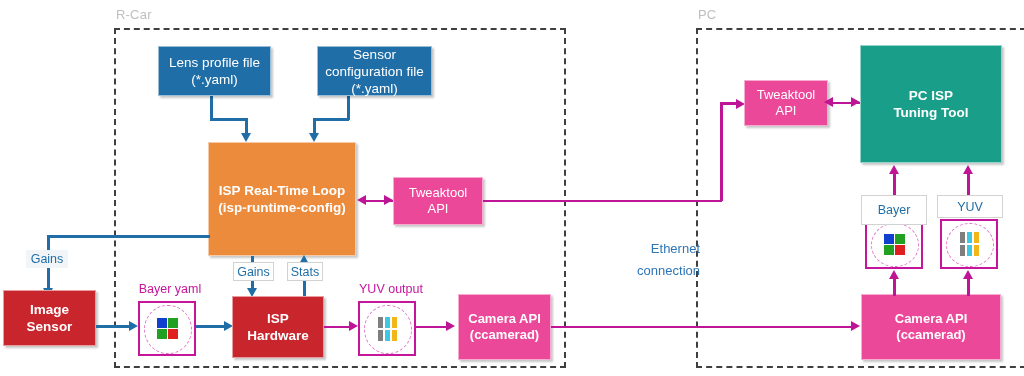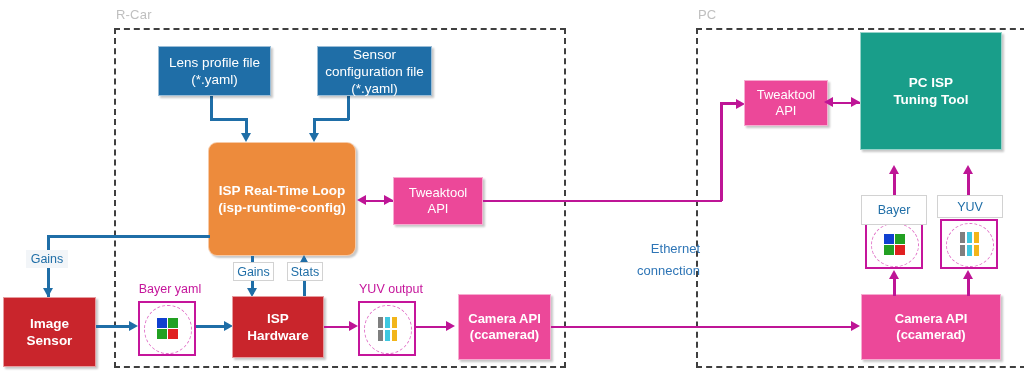--- a/index.html
+++ b/index.html
@@ -143,21 +143,21 @@
     <span>Lens profile file</span>
     <span>(*.yaml)</span>
   </div>
 
   <div class="abs node node-blue" style="left:290px; top:46px; width:115px; height:50px; flex-direction:column;margin-left:27px;">
     <span>Sensor</span>
     <span>configuration file</span>
     <span>(*.yaml)</span>
   </div>
 
-  <div class="abs node node-orange" style="left:208px; top:142px; width:148px; height:114px; flex-direction:column;border-radius:9px;">
+  <div class="abs node node-orange" style="left:208px; top:142px; width:148px; height:114px; flex-direction:column;">
     <span>ISP Real-Time Loop</span>
     <span>(isp-runtime-config)</span>
   </div>
 
   <div class="abs node node-magenta thin" style="left:393px; top:177px; width:90px; height:48px; flex-direction:column;">
     <span>Tweaktool</span>
     <span>API</span>
   </div>
 
   <div class="abs line h-mag" style="left:365px; top:199.5px; width:28px;"></div>
@@ -171,32 +171,32 @@
 
   <div class="abs node node-magenta thin" style="left:744px; top:80px; width:84px; height:46px; flex-direction:column;">
     <span>Tweaktool</span>
     <span>API</span>
   </div>
 
   <div class="abs line h-mag" style="left:829px; top:101.5px; width:31px;"></div>
   <div class="abs arrow ar-left-mag" style="left:824px; top:97px;"></div>
   <div class="abs arrow ar-right-mag" style="left:851px; top:97px;"></div>
 
-  <div class="abs node node-teal" style="left:860px; top:32px; width:142px; height:118px; flex-direction:column;">
+  <div class="abs node node-teal" style="left:860px; top:45px; width:142px; height:118px; flex-direction:column;">
     <span>PC ISP</span>
     <span>Tuning Tool</span>
   </div>
 
   <div class="abs line h-blue" style="left:47px; top:235px; width:163px;"></div>
   <div class="abs line v-blue" style="left:47px; top:235px; height:62px;"></div>
   <div class="abs arrow ar-down-blue" style="left:42.5px; top:288px;"></div>
 
   <div class="abs caption caption-blue noborder" style="left:26px; top:250px; width:42px; height:18px; background:#F2F5F8;">Gains</div>
 
-  <div class="abs node node-red" style="left:3px; top:297px; width:93px; height:70px;">
+  <div class="abs node node-red" style="left:3px; top:290px; width:93px; height:56px;">
     <span>Image Sensor</span>
   </div>
 
   <div class="abs line h-blue" style="left:96px; top:325px; width:36px;"></div>
   <div class="abs arrow ar-right-blue" style="left:129px; top:320.5px;"></div>
 
   <div class="abs caption caption-magenta" style="left:132px; top:279px; width:76px; height:20px;">Bayer yaml</div>
   <div class="abs thumb" style="left:138px; top:301px; width:58px; height:55px;">
     <div class="thumb-inner">
       <div class="thumb-circle"></div>

